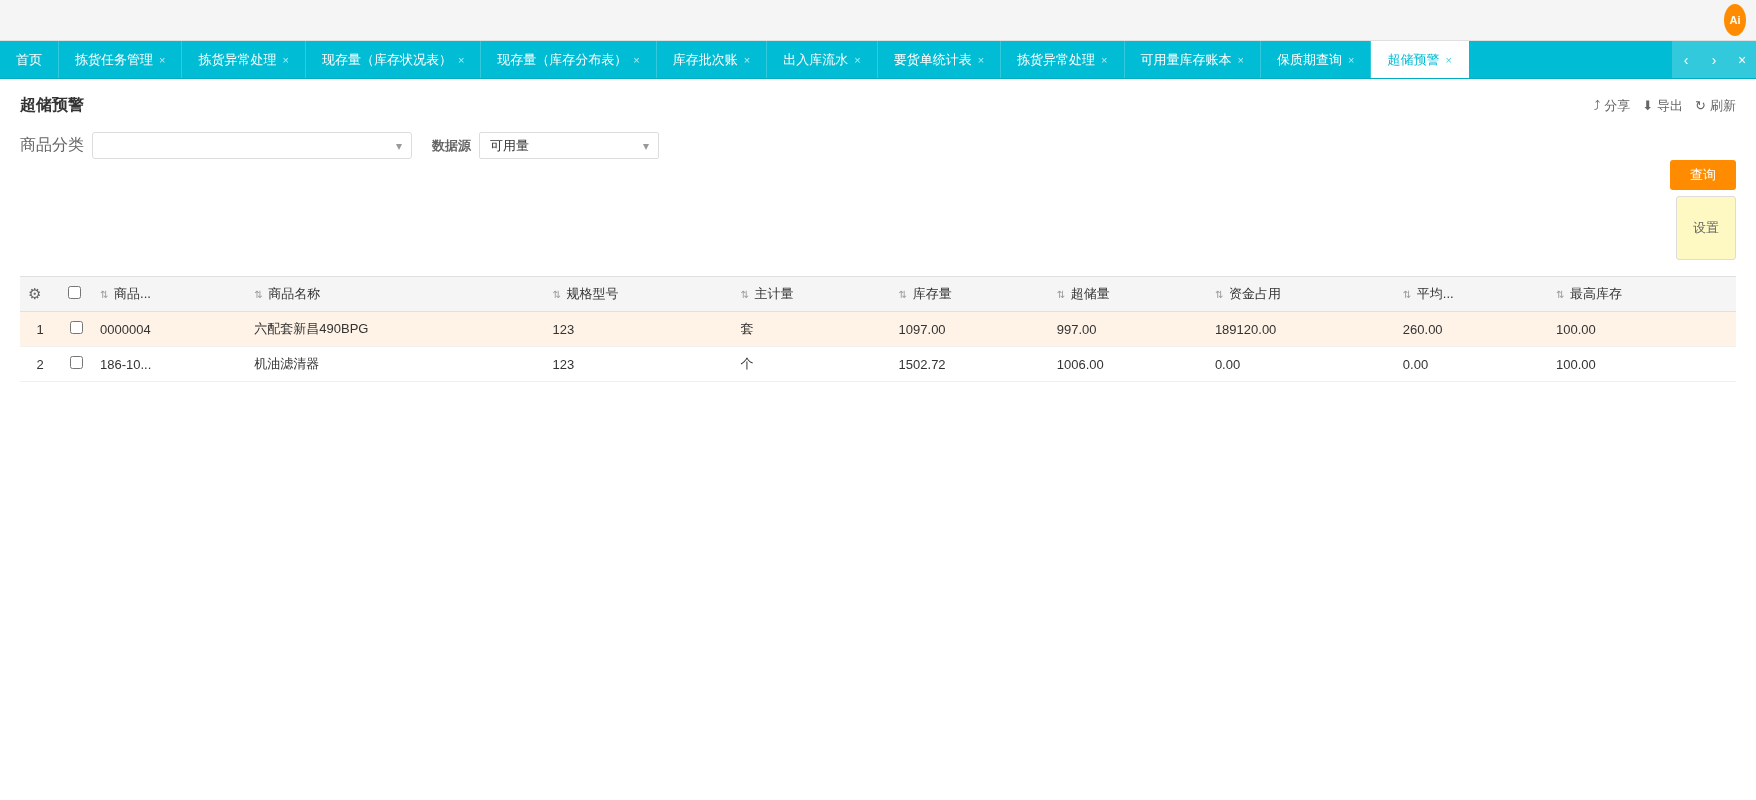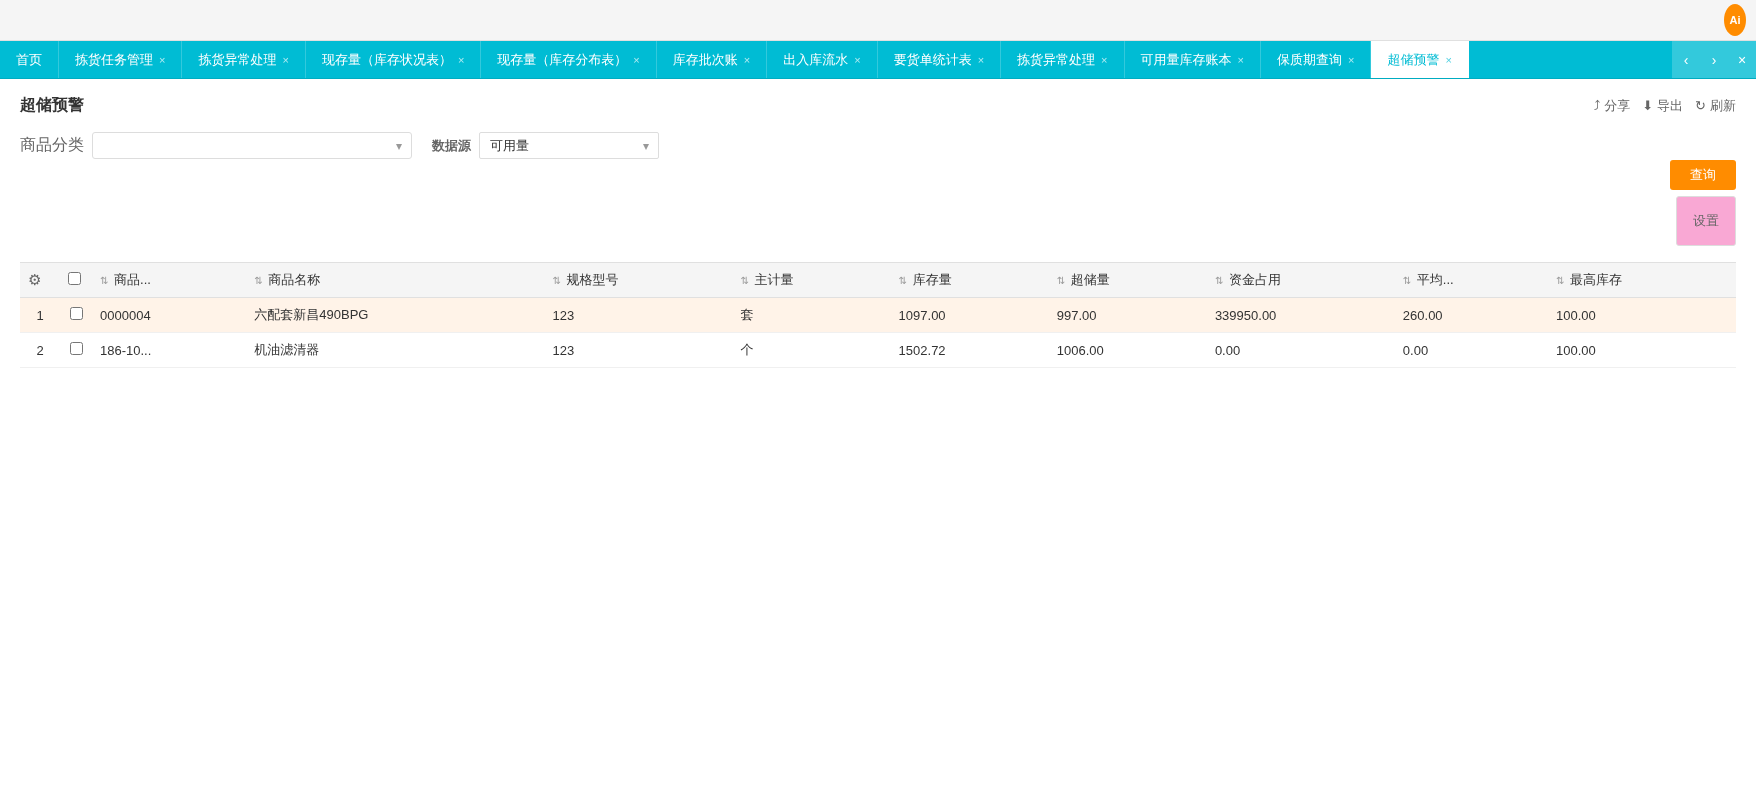--- a/index.html
+++ b/index.html
@@ -168,25 +168,25 @@
       border: none;
       border-radius: 3px;
       padding: 6px 20px;
       font-size: 13px;
       cursor: pointer;
       margin-left: auto;
       margin-top: 28px;
     }
 
     .btn-settings {
-      background: #f9a8d4;
+      background: #fef9c3;
       color: #666;
       border: 1px solid #ddd;
       border-radius: 3px;
-      padding: 15px 16px;
+      padding: 22px 16px;
       font-size: 13px;
       cursor: pointer;
       margin-left: auto;
       display: block;
     }
 
     
     .data-table {
       width: 100%;
       border-collapse: collapse;
@@ -435,21 +435,21 @@
         <td class="row-num">1</td>
         <td class="col-checkbox">
           <input type="checkbox" style="">
         </td>
         <td>0000004</td>
         <td>六配套新昌490BPG</td>
         <td>123</td>
         <td>套</td>
         <td>1097.00</td>
         <td>997.00</td>
-        <td>339950.00</td>
+        <td>189120.00</td>
         <td>260.00</td>
         <td>100.00</td>
       </tr>
 
       <tr>
         <td class="row-num">2</td>
         <td class="col-checkbox">
           <input type="checkbox" style="">
         </td>
         <td>186-10...</td>

